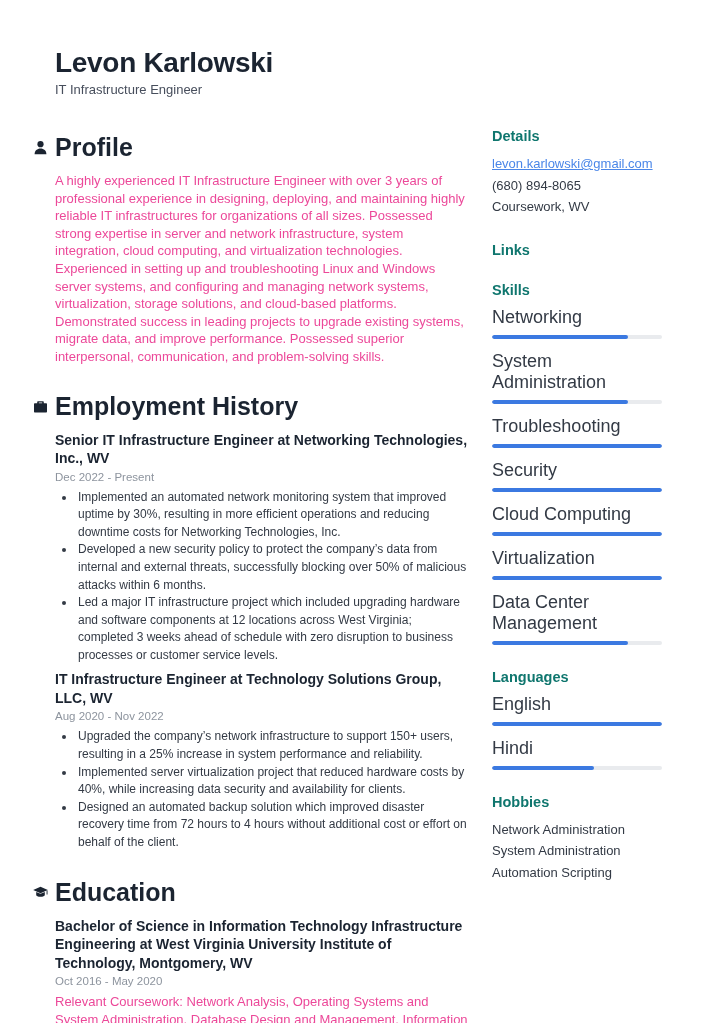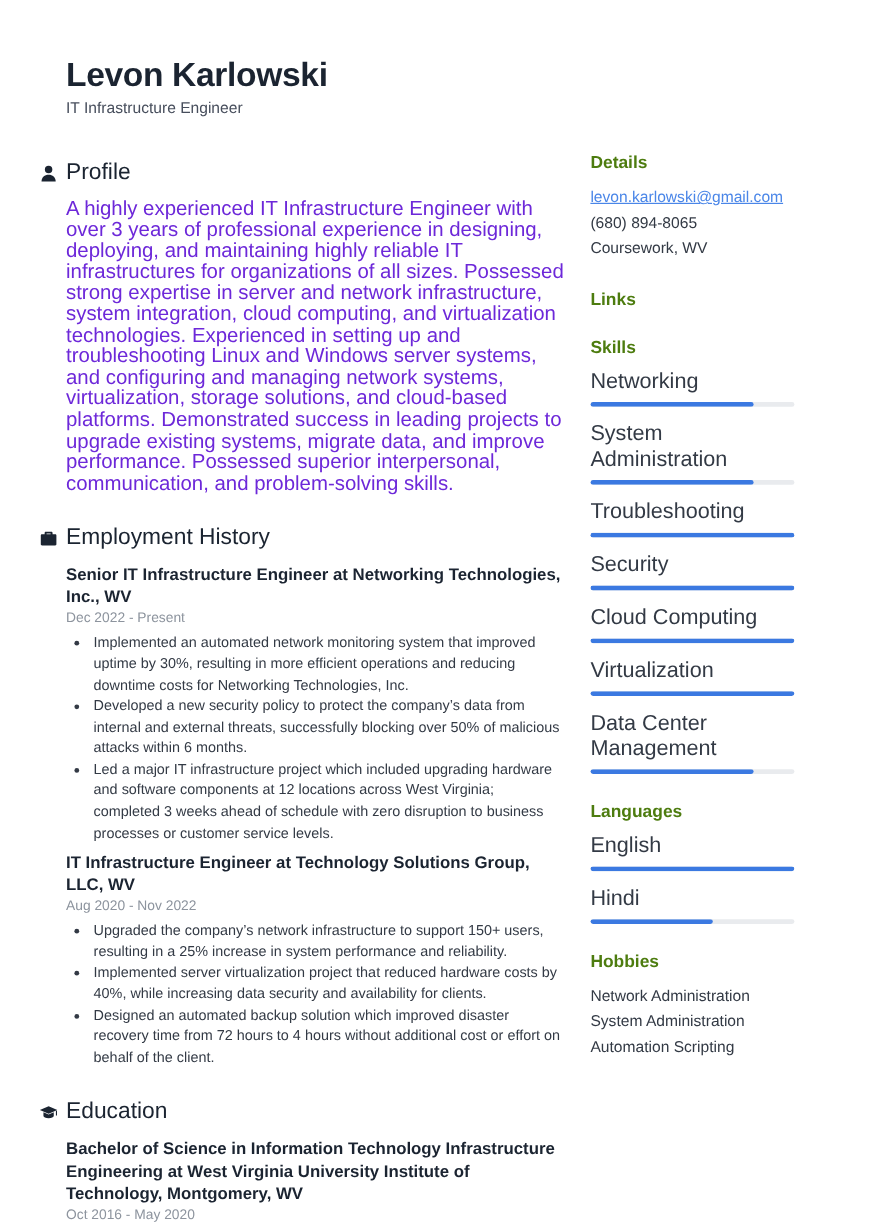--- a/index.html
+++ b/index.html
@@ -24,49 +24,49 @@
   .name {
     font-size: 28px; font-weight: 700; color: #1b2431;
     letter-spacing: -0.3px; line-height: 32px;
   }
   .job-title-sub { font-size: 13px; color: #474e5c; margin-top: 3px; }
 
   
   .section { margin-bottom: 26px; }
   .section-heading {
     display: flex; align-items: center;
-    font-size: 19px; font-weight: 400; color: #1b2431;
+    font-size: 25px; font-weight: 700; color: #1b2431;
     margin-bottom: 10px;
   }
   .section-heading .icon {
     width: 15px; height: 15px; margin-right: 7px;
     display: inline-flex; align-items: center; justify-content: center;
     flex: 0 0 15px;
   }
   .section-heading .icon svg { width: 15px; height: 15px; fill: #1b2431; }
   .section-body { padding-left: 22px; }
 
-  .body-text { font-size: 17px; line-height: 17.6px; color: #6d28d9; }
+  .body-text { font-size: 13px; line-height: 17.6px; color: #ec4899; }
 
   .entry-title {
     font-size: 14px; font-weight: 700; color: #1b2431;
     line-height: 18.5px; margin-bottom: 3px;
   }
   .entry-dates { font-size: 11.5px; color: #8d949e; margin-bottom: 6px; }
   .entry { margin-bottom: 6px; }
   ul.bullets { list-style: disc; padding-left: 21px; margin-bottom: 2px; }
   ul.bullets li {
     font-size: 12px; line-height: 17.6px; color: #333a45;
     padding-left: 2px;
   }
 
   
   .side-group { margin-bottom: 24px; }
   .side-heading {
-    font-size: 14.5px; font-weight: 700; color: #4d7c0f;
+    font-size: 14.5px; font-weight: 700; color: #0f766e;
     margin-bottom: 9px;
   }
   .side-line { font-size: 13px; line-height: 21.5px; color: #333a45; }
   a.side-link {
     font-size: 13px; line-height: 21.5px;
     color: #4a86e8; text-decoration: underline;
     display: inline-block;
   }
   .meter-item { margin-bottom: 12px; }
   .meter-label { font-size: 18px; color: #333a45; margin-bottom: 7px; }

